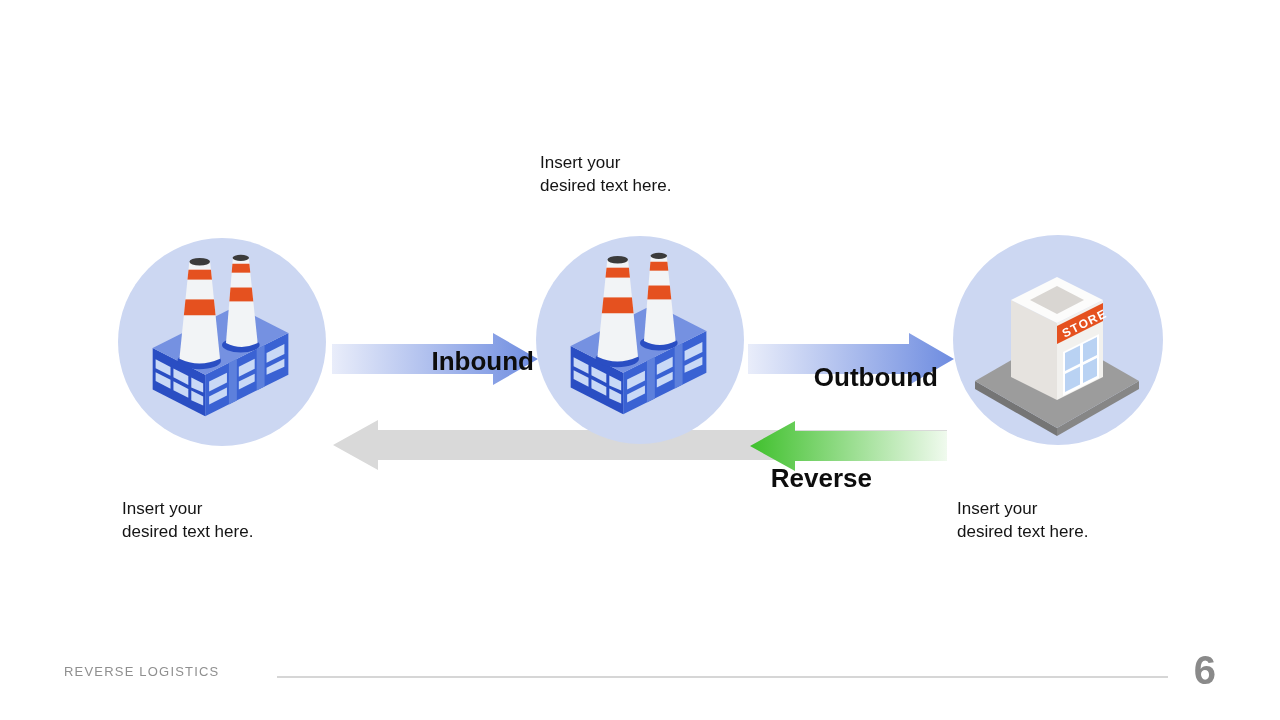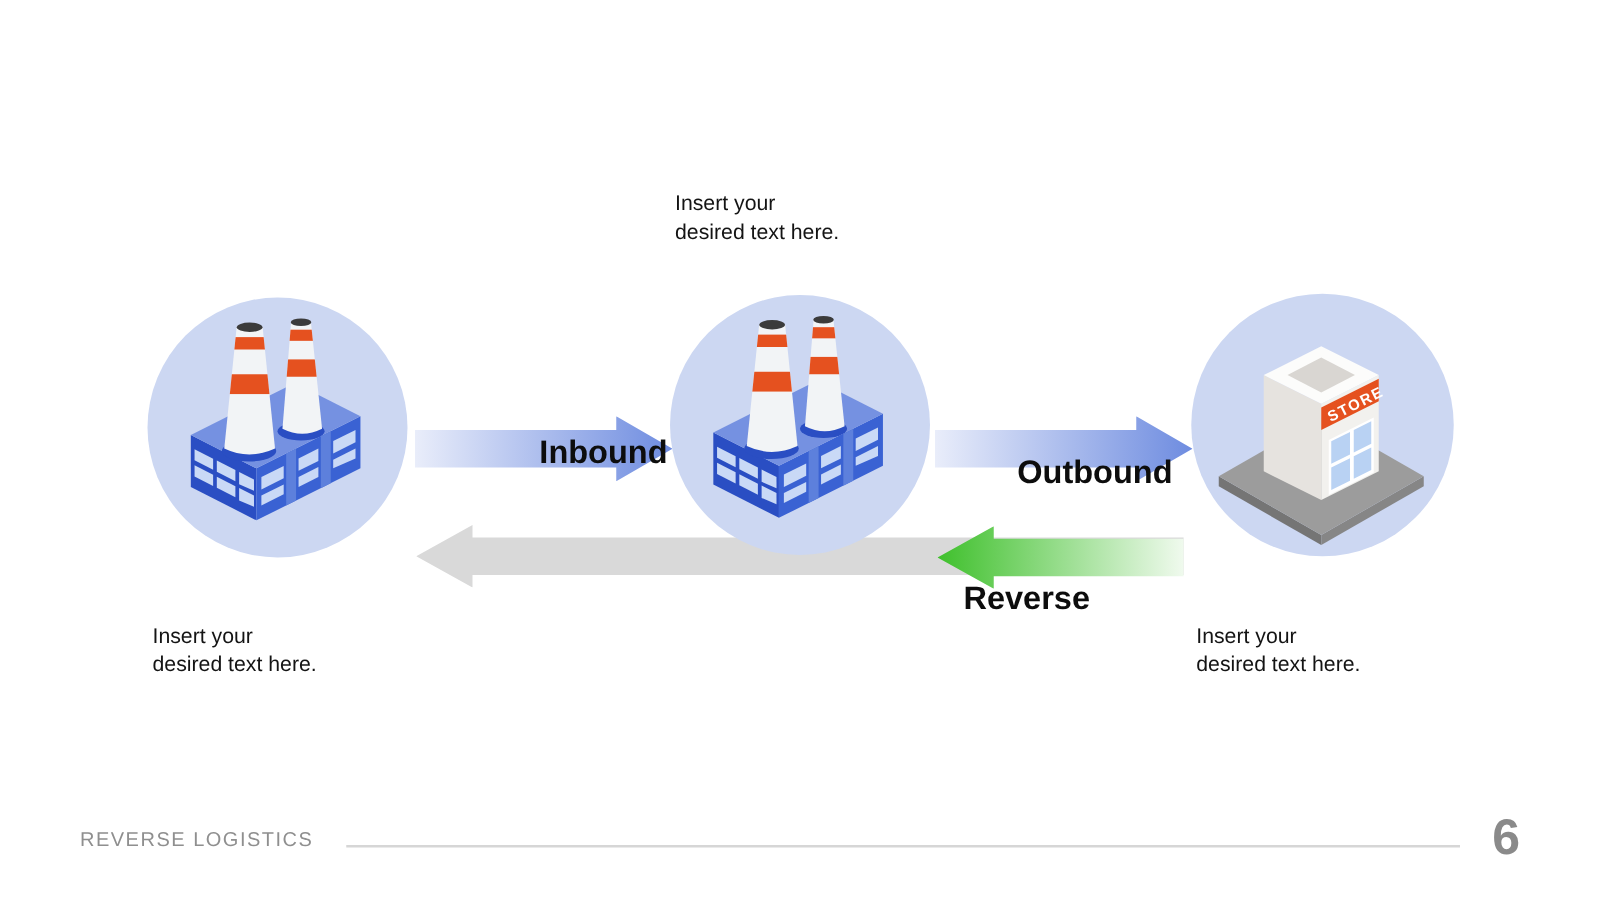--- a/index.html
+++ b/index.html
@@ -12,21 +12,21 @@
     left:63px; top:44px; font-size:41px; color:#3c3c3c;
     letter-spacing:-0.5px; white-space:nowrap; font-weight:400;
   }
   .node-circle { border-radius:50%; background:#ccd7f2; }
   .node-svg { position:absolute; left:0; top:0; }
   .caption { text-align:left; font-size:17px; line-height:23px; color:#141414; }
   .arrow-label {
     text-align:right; font-weight:700; font-size:26px; line-height:26px;
     color:#0d0d0d; letter-spacing:0;
   }
-  .footer-text { left:64px; top:664px; font-size:16px; color:#8f8f8f; letter-spacing:1.2px; }
+  .footer-text { left:64px; top:664px; font-size:13px; color:#8f8f8f; letter-spacing:1.2px; }
   .footer-line { left:277px; top:676px; width:891px; height:2px; background:#d6d6d6; }
   .page-num { top:648px; right:64px; font-size:40px; font-weight:700; color:#8a8a8a; }
   svg { display:block; }
 </style>
 </head>
 <body>
 
 <div class="slide">
 
 

